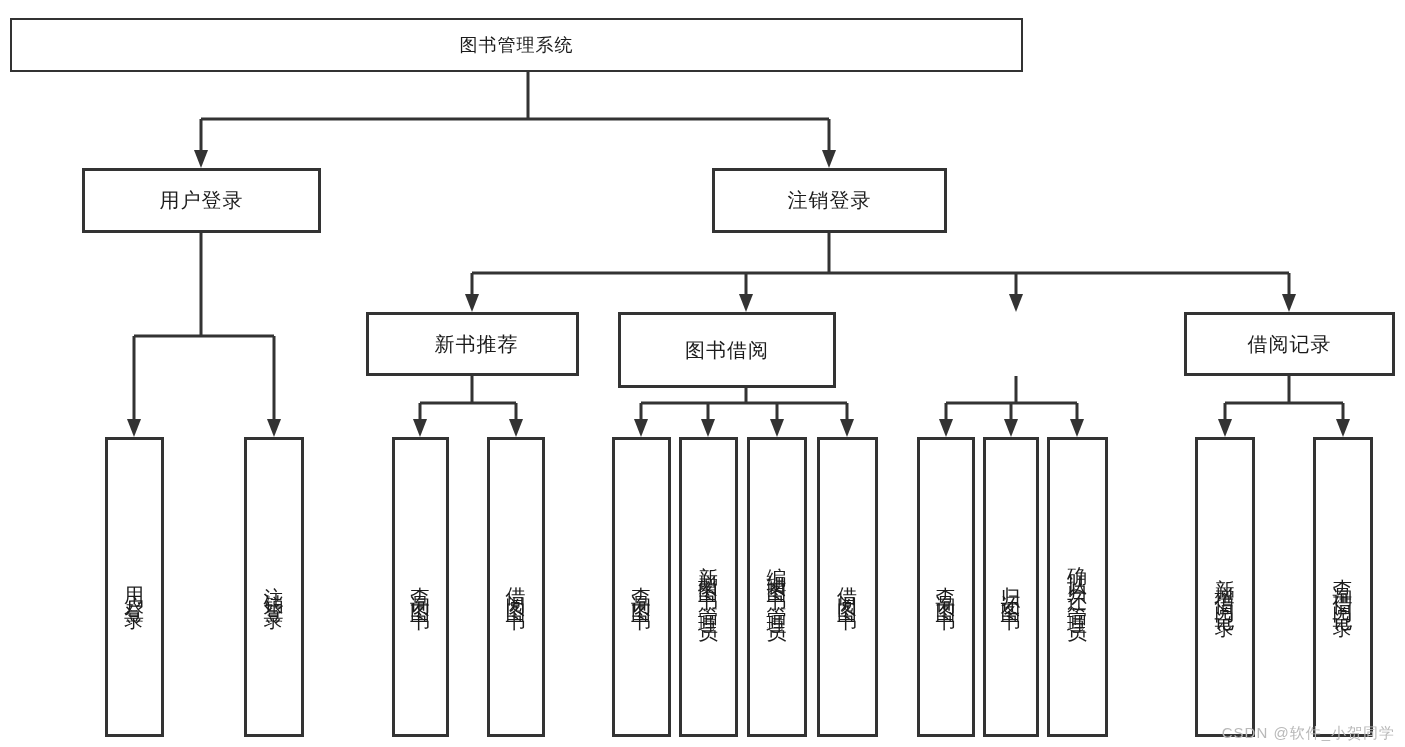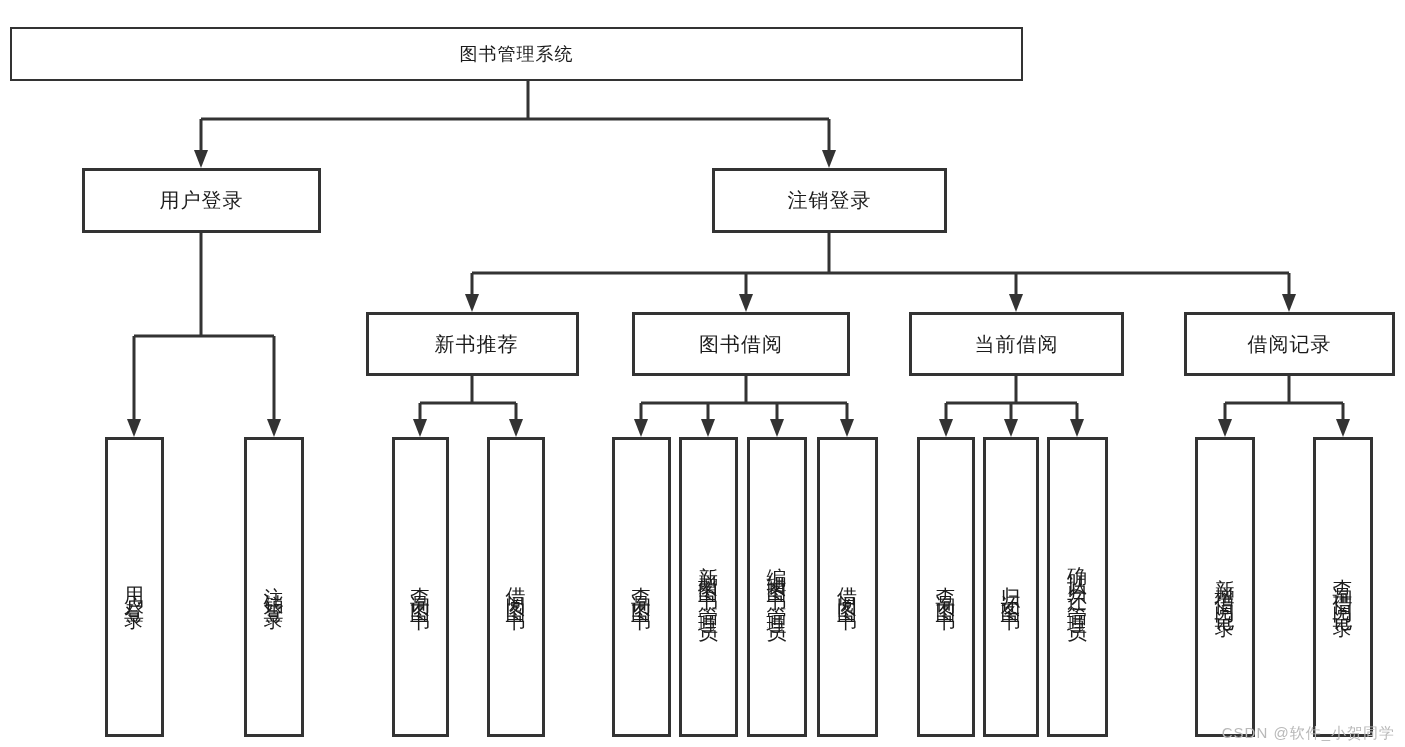--- a/index.html
+++ b/index.html
@@ -76,39 +76,36 @@
       <polygon points="1070,419 1084,419 1077,437"></polygon>
     </g>
 
     <g>
       <path d="M1289 376 V403 M1225 403 H1343 M1225 403 V421 M1343 403 V421"></path>
       <polygon points="1218,419 1232,419 1225,437"></polygon>
       <polygon points="1336,419 1350,419 1343,437"></polygon>
     </g>
   </svg>
 
-  <div class="hbox root" style="left:10px;top:27px;width:1013px;height:54px;">
+  <div class="hbox root" style="left:10px;top:18px;width:1013px;height:54px;">
     <span>图书管理系统</span>
   </div>
 
   <div class="hbox" style="left:82px;top:168px;width:239px;height:65px;">
     <span>用户登录</span>
   </div>
   <div class="hbox" style="left:712px;top:168px;width:235px;height:65px;">
     <span>注销登录</span>
   </div>
 
   <div class="hbox" style="left:366px;top:312px;width:213px;height:64px;padding-left:8px;">
     <span>新书推荐</span>
   </div>
-  <div class="hbox" style="left:632px;top:312px;width:218px;height:64px;">
+  <div class="hbox" style="left:618px;top:312px;width:218px;height:76px;">
     <span>图书借阅</span>
-  </div>
-  <div class="hbox" style="left:909px;top:312px;width:215px;height:64px;">
-    <span>当前借阅</span>
   </div>
   <div class="hbox" style="left:1184px;top:312px;width:211px;height:64px;">
     <span>借阅记录</span>
   </div>
 
   <div class="vbox" style="left:105px;top:437px;width:59px;height:300px;">
     <span class="vlabel">用户登录</span>
   </div>
   <div class="vbox" style="left:244px;top:437px;width:60px;height:300px;">
     <span class="vlabel">注销登录</span>

